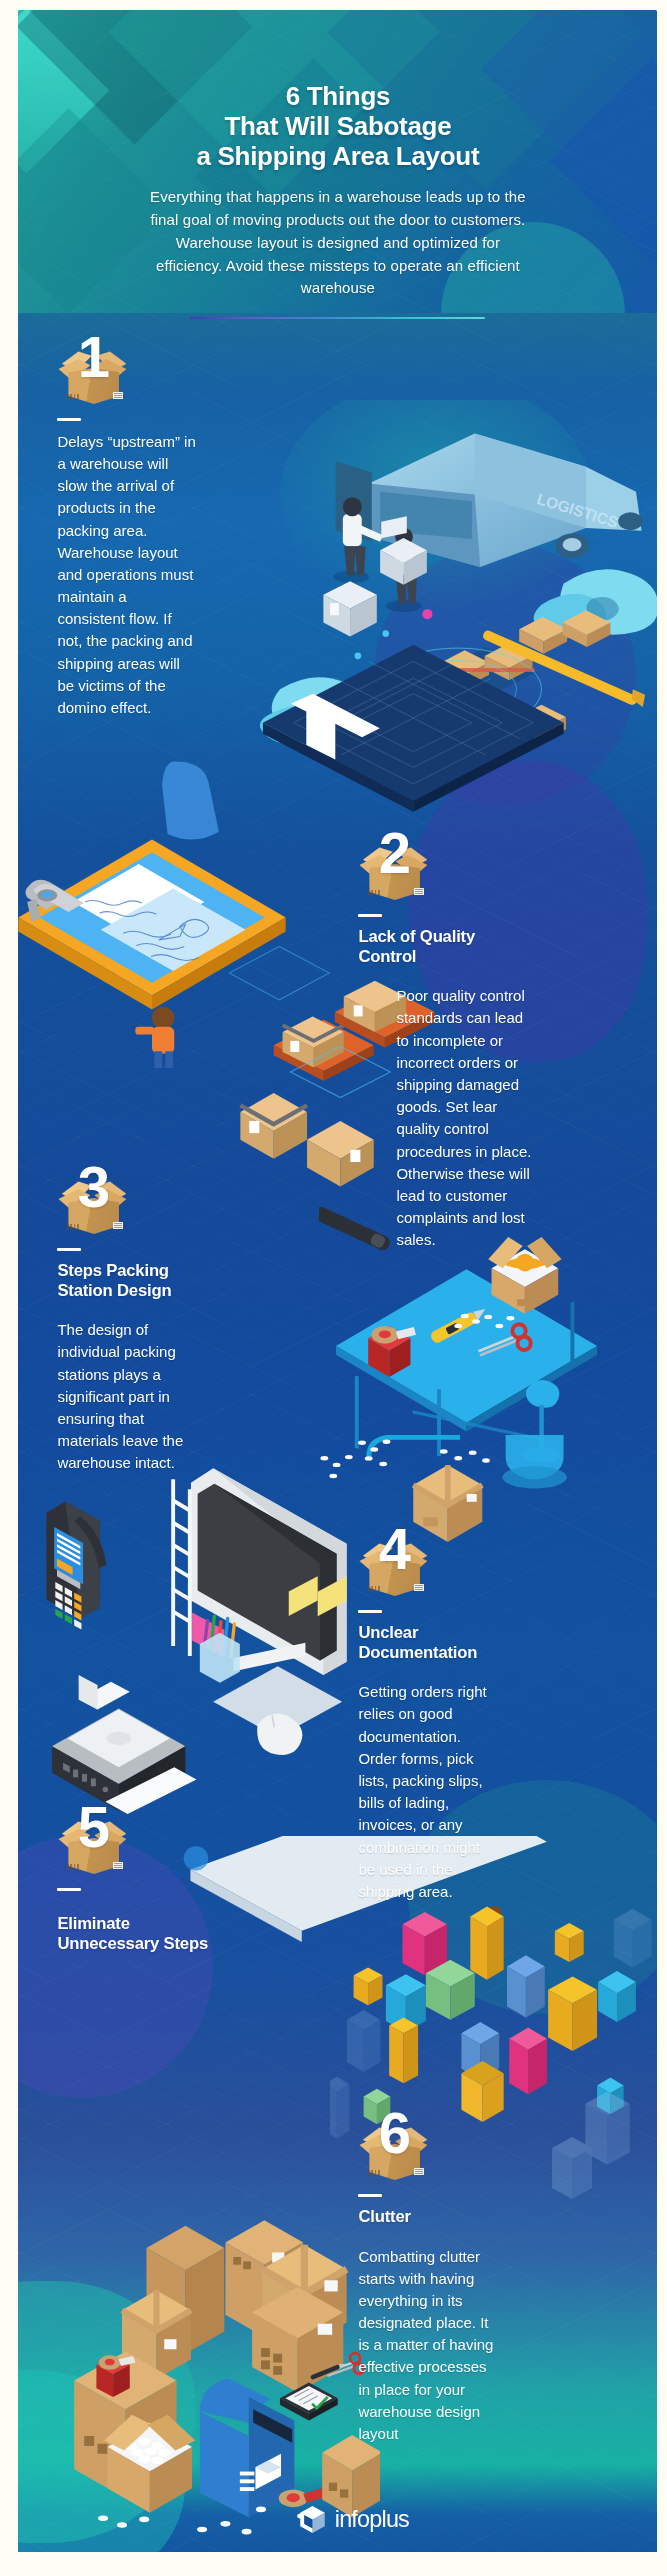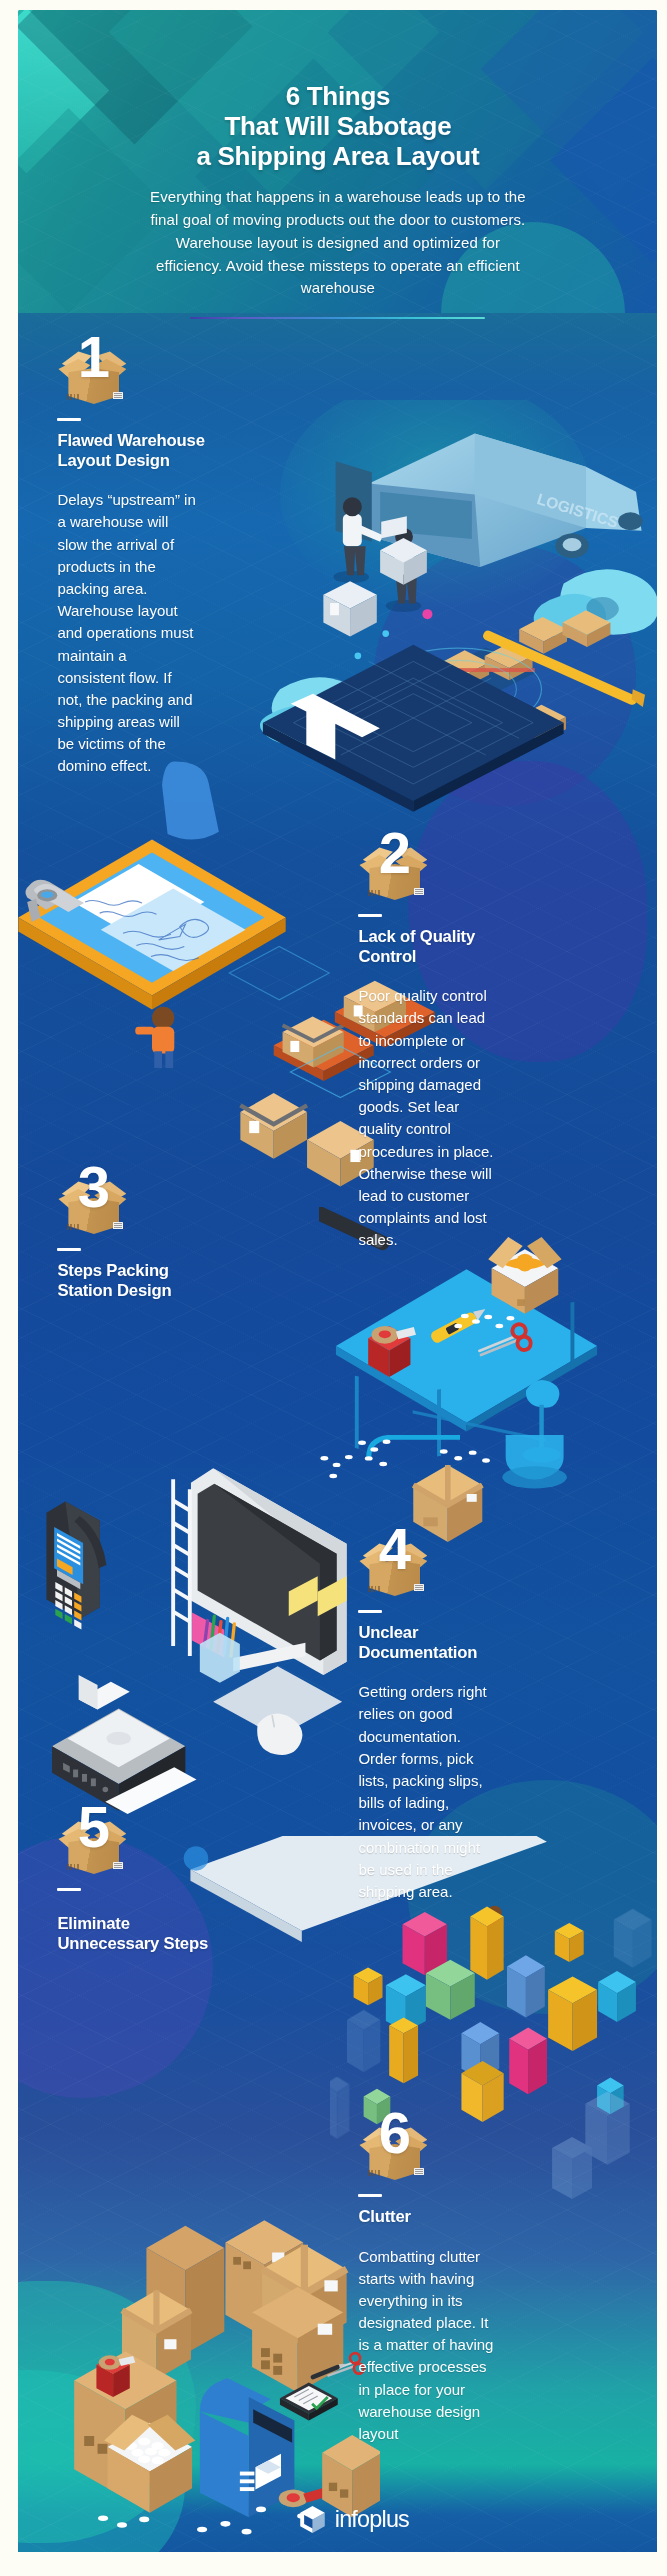--- a/index.html
+++ b/index.html
@@ -885,21 +885,20 @@
         <div class="box-inner"></div>
         <div class="box-body"></div>
         <div class="box-label">
             <i></i>
             <i></i>
             <i></i>
           </div>
         <div class="box-marks"></div>
       </div>
       <div class="dash"></div>
-      <h2>Flawed Warehouse Layout Design</h2>
       <p style="width:139px;">Delays “upstream” in a warehouse will slow the arrival of products in the packing area. Warehouse layout and operations must maintain a consistent flow. If not, the packing and shipping areas will be victims of the domino effect.</p>
     </div>
 
     <div class="sec" style="left:340px;top:824px;">
       <div class="numbox">
         <div class="digit">2</div>
         <div class="flap bl"></div>
         <div class="flap br"></div>
         <div class="flap l"></div>
         <div class="flap r"></div>
@@ -907,41 +906,42 @@
         <div class="box-body"></div>
         <div class="box-label">
             <i></i>
             <i></i>
             <i></i>
           </div>
         <div class="box-marks"></div>
       </div>
       <div class="dash"></div>
       <h2 style="width:139px;">Lack of Quality Control</h2>
-      <p style="width:140px;">Poor quality control standards can lead to incomplete or incorrect orders or shipping damaged goods. Set lear quality control procedures in place. Otherwise  these will lead to customer complaints and lost sales.</p>
+      <p style="width:140px;margin-left:38px;">Poor quality control standards can lead to incomplete or incorrect orders or shipping damaged goods. Set lear quality control procedures in place. Otherwise  these will lead to customer complaints and lost sales.</p>
     </div>
 
     <div class="sec" style="left:39px;top:1158px;">
       <div class="numbox">
         <div class="digit">3</div>
         <div class="flap bl"></div>
         <div class="flap br"></div>
         <div class="flap l"></div>
         <div class="flap r"></div>
         <div class="box-inner"></div>
         <div class="box-body"></div>
         <div class="box-label">
             <i></i>
             <i></i>
             <i></i>
           </div>
         <div class="box-marks"></div>
       </div>
       <div class="dash"></div>
       <h2 style="width:139px;">Steps Packing Station Design</h2>
+      <p style="width:151px;">The design of individual packing stations plays a significant part in ensuring that materials leave the warehouse intact.</p>
     </div>
 
     <div class="sec" style="left:340px;top:1520px;">
       <div class="numbox">
         <div class="digit">4</div>
         <div class="flap bl"></div>
         <div class="flap br"></div>
         <div class="flap l"></div>
         <div class="flap r"></div>
         <div class="box-inner"></div>

